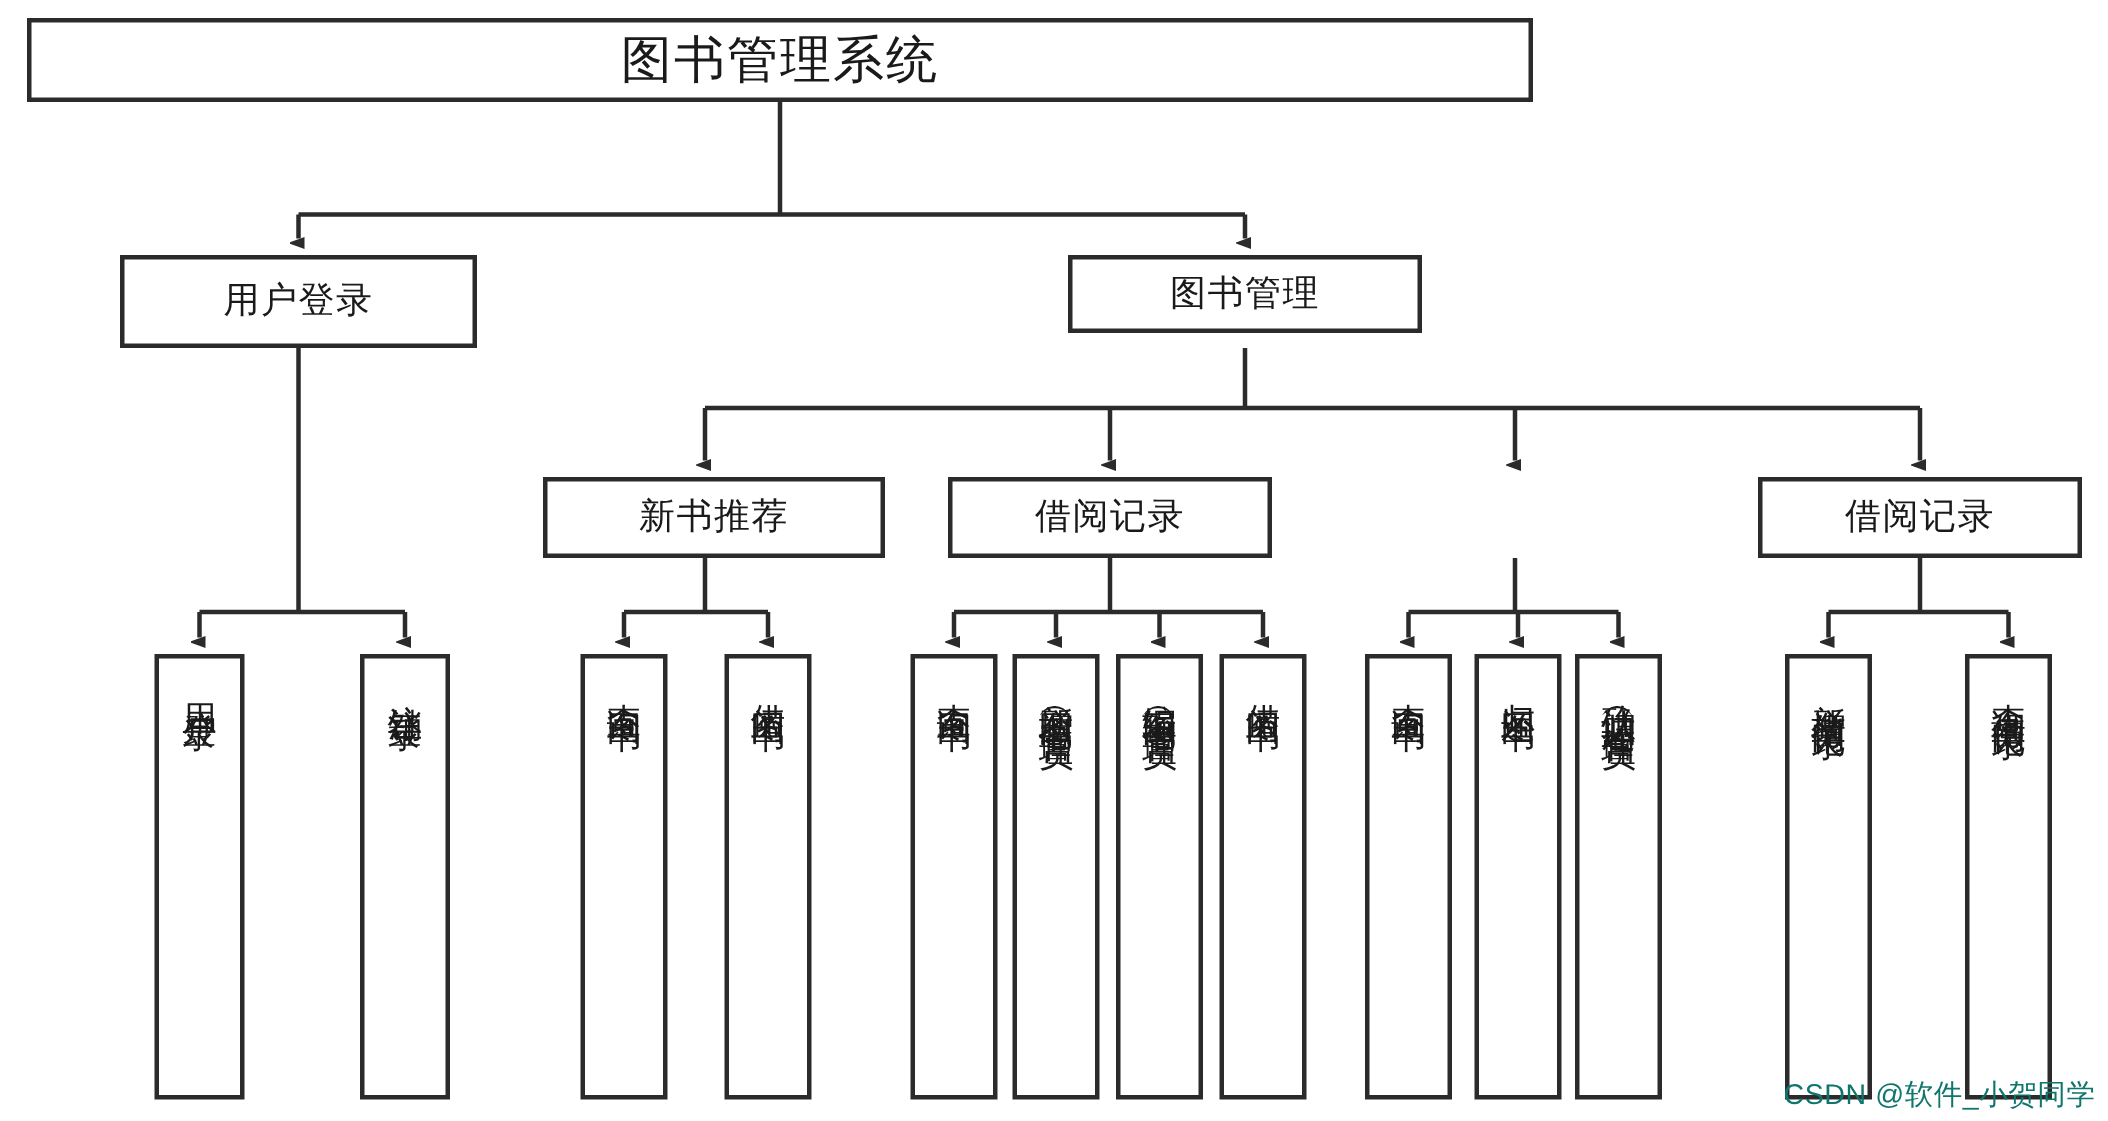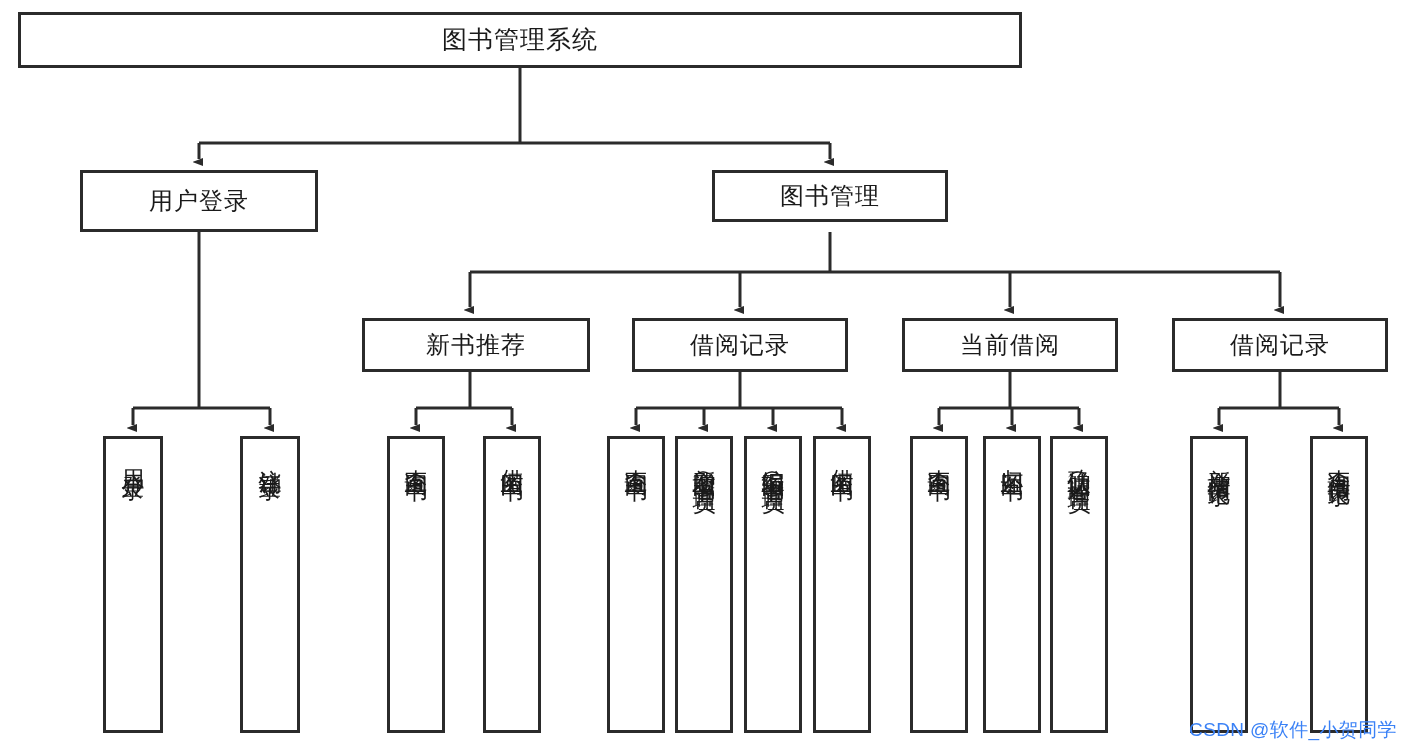--- a/index.html
+++ b/index.html
@@ -48,27 +48,27 @@
     align-items: flex-start;
     padding-top: 12px;
   }
   .node.vert .lbl {
     writing-mode: vertical-rl;
     text-orientation: upright;
     font-size: 23px;
     letter-spacing: 0.14em;
     white-space: nowrap;
   }
-  .node.root .lbl { font-size: 25px; }
+  .node.root .lbl { font-size: 34px; }
   .watermark {
     position: absolute;
     right: 8px;
     bottom: 4px;
     font-size: 19px;
-    color: #3b82f6;
+    color: #0f766e;
     letter-spacing: 0.02em;
     z-index: 5;
     white-space: nowrap;
   }
 </style>
 </head>
 <body>
 
 <div id="canvas">
 
@@ -125,23 +125,20 @@
   <div class="node horiz" style="left:712px; top:170px; width:236px; height:52px;">
     <span class="lbl">图书管理</span>
   </div>
 
   <div class="node horiz" style="left:362px; top:318px; width:228px; height:54px;">
     <span class="lbl">新书推荐</span>
   </div>
   <div class="node horiz" style="left:632px; top:318px; width:216px; height:54px;">
     <span class="lbl">借阅记录</span>
   </div>
-  <div class="node horiz" style="left:902px; top:318px; width:216px; height:54px;">
-    <span class="lbl">当前借阅</span>
-  </div>
   <div class="node horiz" style="left:1172px; top:318px; width:216px; height:54px;">
     <span class="lbl">借阅记录</span>
   </div>
 
   <div class="node vert" style="left:103px; top:436px; width:60px; height:297px;">
     <span class="lbl">用户登录</span>
   </div>
   <div class="node vert" style="left:240px; top:436px; width:60px; height:297px;">
     <span class="lbl">注销登录</span>
   </div>

